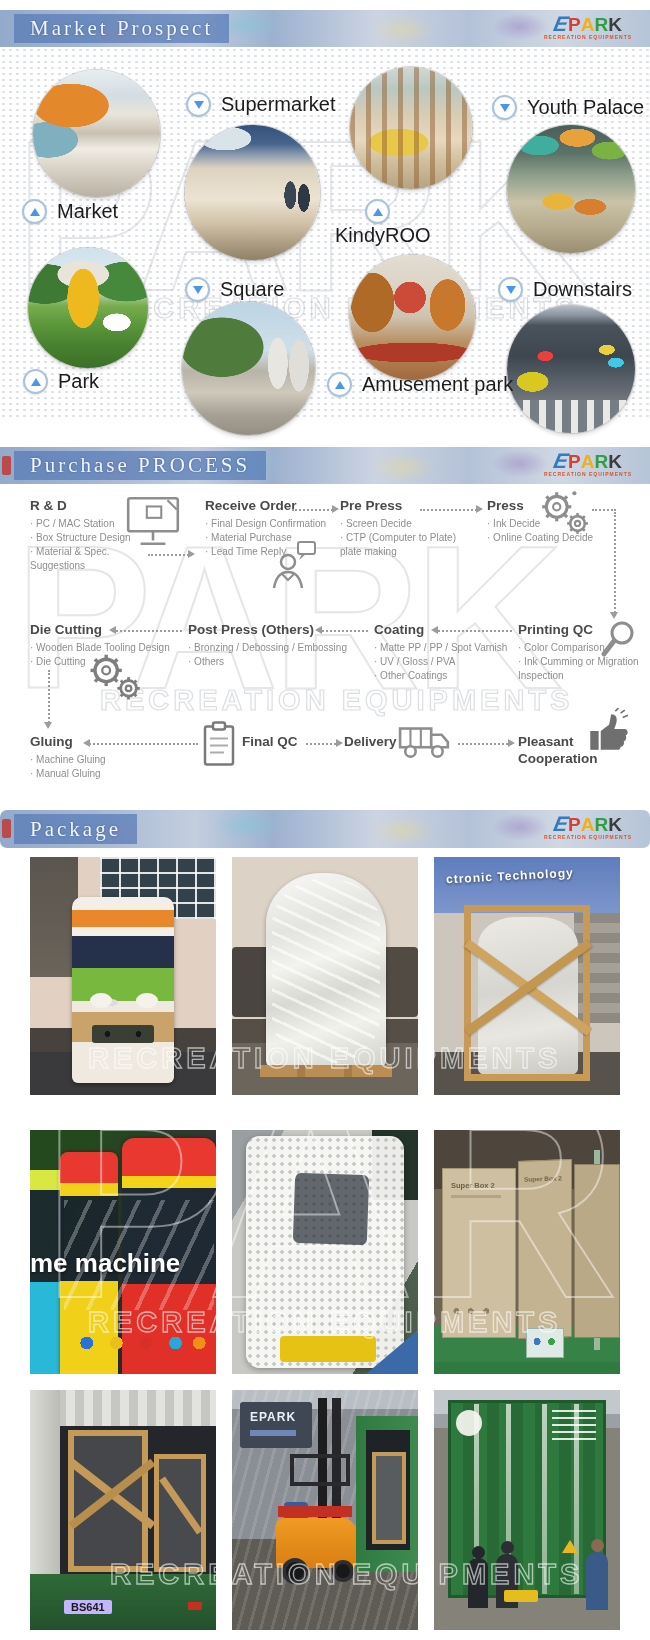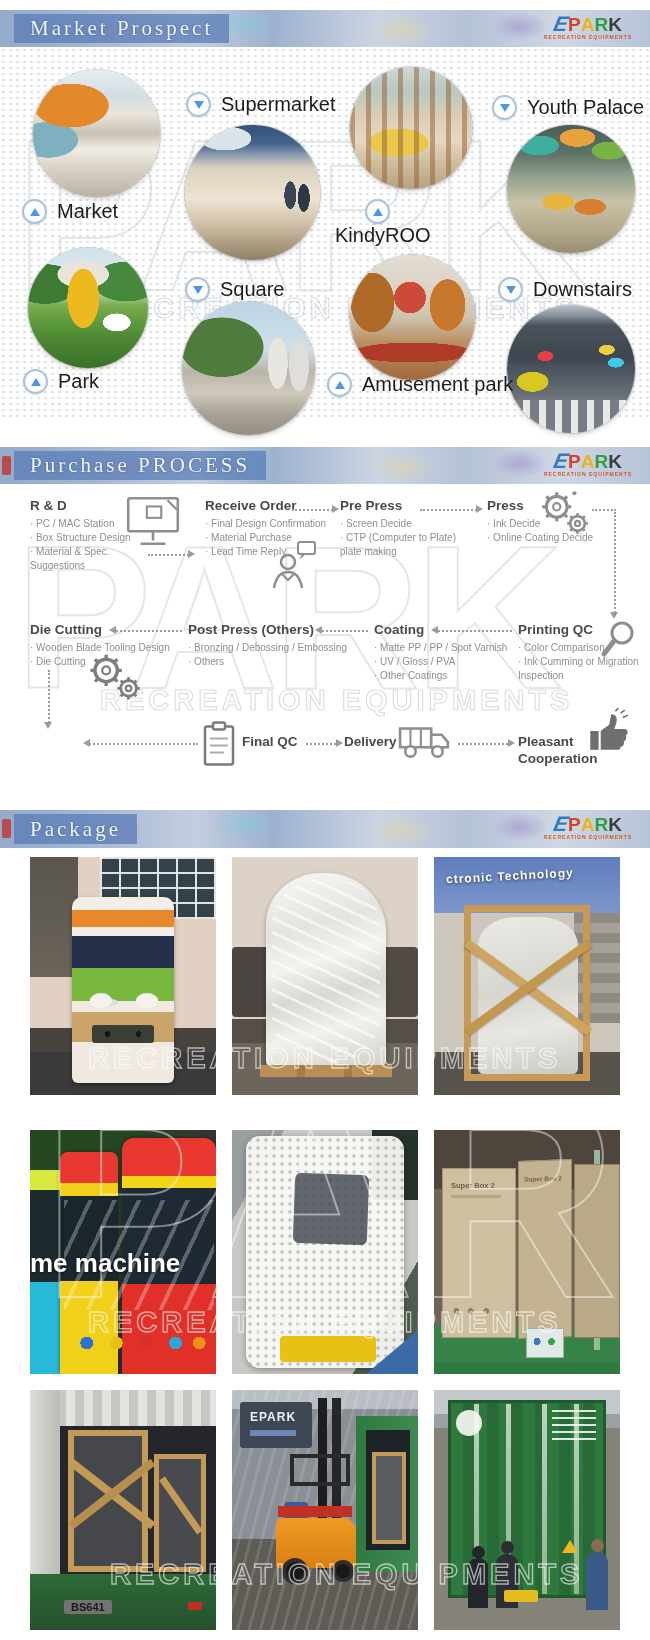--- a/index.html
+++ b/index.html
@@ -327,20 +327,25 @@
     <div class="fc-step" style="left:518px;top:138px;width:122px;">
       <h4>Printing QC</h4>
       <div class="b">Color Comparison</div>
       <div class="b">Ink Cumming or Migration Inspection</div>
     </div>
     <svg class="fc-icon" style="left:598px;top:136px;" width="40" height="40" viewBox="0 0 40 40">
       <circle cx="24" cy="13" r="10" fill="rgba(255,255,255,.6)" stroke="#8e8e8e" stroke-width="3"></circle>
       <line x1="16" y1="21" x2="6" y2="34" stroke="#8e8e8e" stroke-width="5" stroke-linecap="round"></line>
     </svg>
 
+    <div class="fc-step" style="left:30px;top:250px;width:120px;">
+      <h4>Gluing</h4>
+      <div class="b">Machine Gluing</div>
+      <div class="b">Manual Gluing</div>
+    </div>
     <div class="dot-h ah-l" style="left:86px;top:259px;width:112px;"></div>
     <svg class="fc-icon" style="left:202px;top:236px;" width="34" height="47" viewBox="0 0 34 46">
       <rect x="3" y="6" width="28" height="38" rx="2" fill="#fff" stroke="#7a7a7a" stroke-width="2.5"></rect>
       <rect x="11" y="2" width="12" height="7" rx="2" fill="#fff" stroke="#7a7a7a" stroke-width="2.5"></rect>
       <line x1="8" y1="18" x2="26" y2="18" stroke="#ababab" stroke-width="2"></line>
       <line x1="8" y1="25" x2="26" y2="25" stroke="#ababab" stroke-width="2"></line>
       <line x1="8" y1="32" x2="22" y2="32" stroke="#ababab" stroke-width="2"></line>
     </svg>
     <div class="fc-step" style="left:242px;top:250px;">
       <h4>Final QC</h4>
@@ -361,21 +366,21 @@
     <div class="fc-step" style="left:518px;top:250px;width:82px;">
       <h4 class="wrap">Pleasant Cooperation</h4>
     </div>
     <svg class="fc-icon" style="left:584px;top:224px;" width="46" height="46" viewBox="0 0 44 44">
       <path d="M6 22 h8 v18 H6 z" fill="#6f6f6f"></path>
       <path d="M16 40 V22 l8-6 2-10 c5 0 6 4 5 8 l-2 6 h10 c3 0 4 5 1 6 1 3 0 5-2 6 1 3-1 5-3 5 0 2-1 3-3 3 z" fill="#6f6f6f"></path>
       <path d="M30 3 l3-3 M35 5 l4-3 M37 9 l5-2" stroke="#6f6f6f" stroke-width="1.5" fill="none"></path>
     </svg>
   </div>
 
-  <section class="banner" style="top:810px;height:38px;">
+  <section class="banner" style="top:810px;height:38px;border-radius:7px;">
     <div class="banner-bg"></div>
     <div class="banner-edge"></div>
     <div class="banner-title-box">
       <span class="banner-title">Package</span>
     </div>
     <div class="logo">
       <span class="ll le">E</span><span class="ll lp">P</span><span class="ll la">A</span><span class="ll lr">R</span><span class="ll lk">K</span>
       <div class="ltag">RECREATION EQUIPMENTS</div>
     </div>
   </section>
@@ -448,21 +453,21 @@
   <div class="tile" style="left:30px;top:1390px;height:240px;">
     <div class="abs" style="inset:0;background:#24262b;"></div>
     <div class="abs" style="left:0;top:0;width:186px;height:36px;background:repeating-linear-gradient(90deg,#e2e2de 0 9px,#c6c6c2 9px 18px);"></div>
     <div class="abs" style="left:0;top:0;width:30px;height:196px;background:linear-gradient(90deg,#dcdcd8,#bcbcb6);"></div>
     <div class="abs" style="left:38px;top:40px;width:80px;height:142px;border:6px solid #c49a58;box-sizing:border-box;background:rgba(150,150,150,.3);"></div>
     <div class="abs" style="left:30px;top:100px;width:104px;height:8px;background:#c49a58;transform:rotate(38deg);"></div>
     <div class="abs" style="left:30px;top:100px;width:104px;height:8px;background:#b88e4c;transform:rotate(-38deg);"></div>
     <div class="abs" style="left:124px;top:64px;width:52px;height:118px;border:5px solid #c49a58;box-sizing:border-box;background:rgba(170,170,168,.28);"></div>
     <div class="abs" style="left:118px;top:112px;width:66px;height:7px;background:#c49a58;transform:rotate(55deg);"></div>
     <div class="abs" style="left:0;bottom:0;width:186px;height:56px;background:linear-gradient(180deg,#2f6a38,#24512c);"></div>
-    <div class="abs" style="left:34px;bottom:16px;padding:1px 7px;background:#737373;border-radius:2px;font-size:11px;font-weight:bold;color:#1a1a1a;">BS641</div>
+    <div class="abs" style="left:34px;bottom:16px;padding:1px 7px;background:#c4b5fd;border-radius:2px;font-size:11px;font-weight:bold;color:#1a1a1a;">BS641</div>
     <div class="abs" style="right:14px;bottom:20px;width:14px;height:8px;background:#c23024;"></div>
   </div>
 
   <div class="tile" style="left:232px;top:1390px;height:240px;">
     <div class="abs" style="inset:0;background:linear-gradient(180deg,#b9bec4 0 8%,#8a8f96 8% 62%,#5f5c55 62% 100%);"></div>
     <div class="abs" style="inset:0;background:repeating-linear-gradient(105deg,rgba(255,255,255,.12) 0 3px,transparent 3px 11px);"></div>
     <div class="abs" style="left:8px;top:12px;width:72px;height:46px;background:#3f4754;border-radius:3px;">
       <span style="position:absolute;left:10px;top:8px;font-size:12px;font-weight:bold;color:#e8f0f8;letter-spacing:1px;">EPARK</span>
       <span class="abs" style="left:10px;top:28px;width:46px;height:6px;background:#6f87b8;"></span>
     </div>

